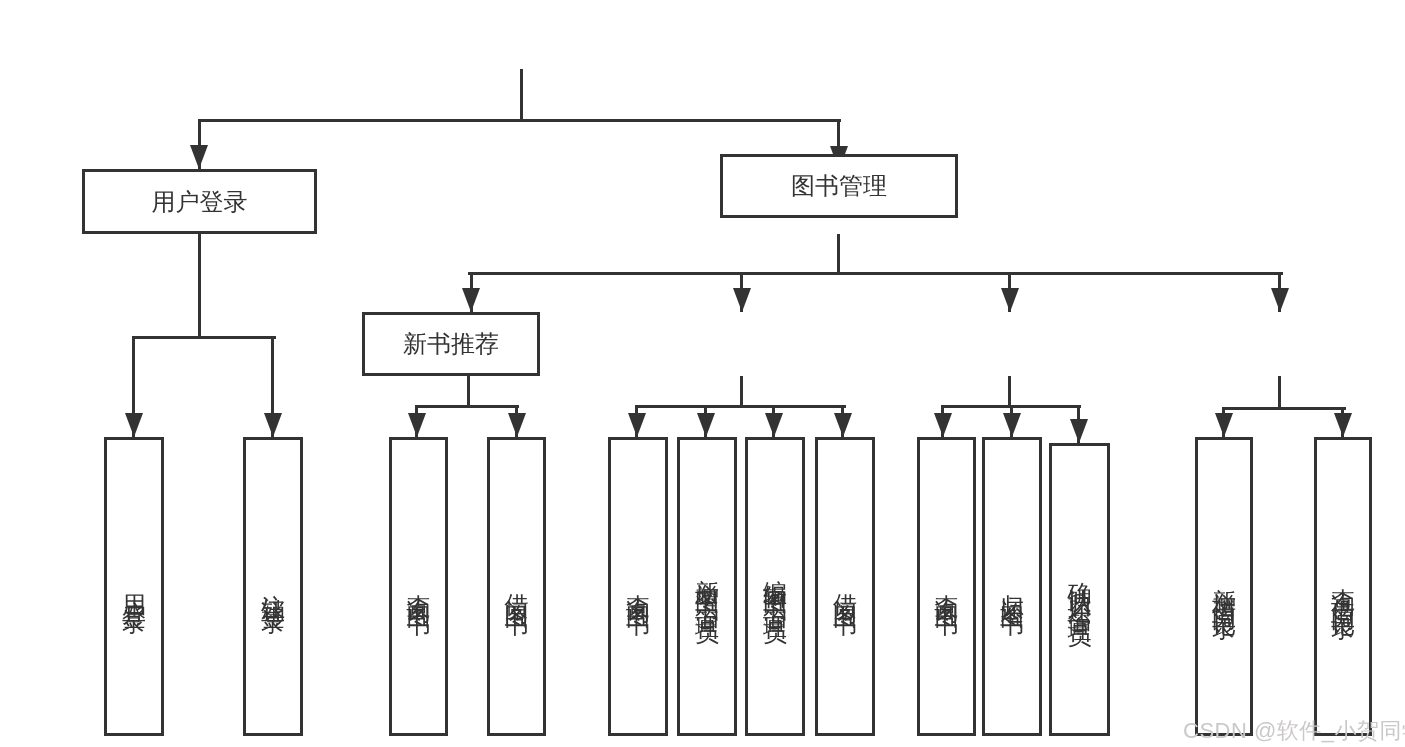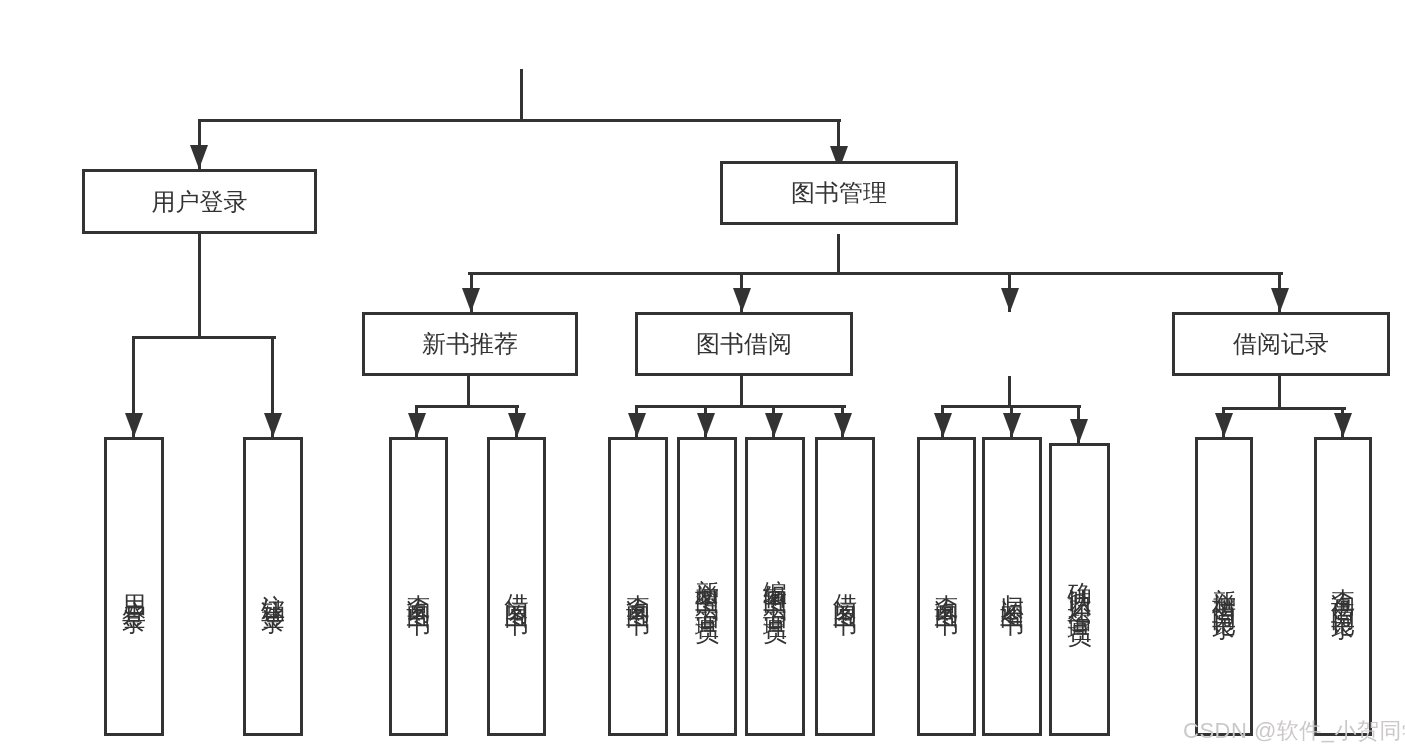--- a/index.html
+++ b/index.html
@@ -96,25 +96,23 @@
 
   <div class="vline" style="left:1278px;top:376px;height:34px"></div>
   <div class="hline" style="left:1222px;top:407px;width:124px"></div>
   <div class="vline" style="left:1222px;top:407px;height:30px"></div>
   <div class="vline" style="left:1341px;top:407px;height:30px"></div>
   <div class="arrow" style="left:1215px;top:413px"></div>
   <div class="arrow" style="left:1334px;top:413px"></div>
 
 
   <div class="box" style="left:82px;top:169px;width:235px;height:65px">用户登录</div>
-  <div class="box" style="left:720px;top:161px;width:238px;height:64px">图书管理</div>
+  <div class="box" style="left:720px;top:154px;width:238px;height:64px">图书管理</div>
 
-  <div class="box" style="left:362px;top:312px;width:216px;height:64px">新书推荐</div>
-  <div class="box" style="left:635px;top:312px;width:218px;height:64px">图书借阅</div>
-  <div class="box" style="left:1172px;top:312px;width:218px;height:64px">借阅记录</div>
+  <div class="box" style="left:362px;top:312px;width:178px;height:64px">新书推荐</div>
 
   <div class="box vbox" style="left:104px;top:437px;width:60px;height:299px">用户登录</div>
   <div class="box vbox" style="left:243px;top:437px;width:60px;height:299px">注销登录</div>
 
   <div class="box vbox" style="left:389px;top:437px;width:59px;height:299px">查询图书</div>
   <div class="box vbox" style="left:487px;top:437px;width:59px;height:299px">借阅图书</div>
 
   <div class="box vbox" style="left:608px;top:437px;width:60px;height:299px">查询图书</div>
   <div class="box vbox" style="left:677px;top:437px;width:60px;height:299px">新增图书（管理员）</div>
   <div class="box vbox" style="left:745px;top:437px;width:60px;height:299px">编辑图书（管理员）</div>

